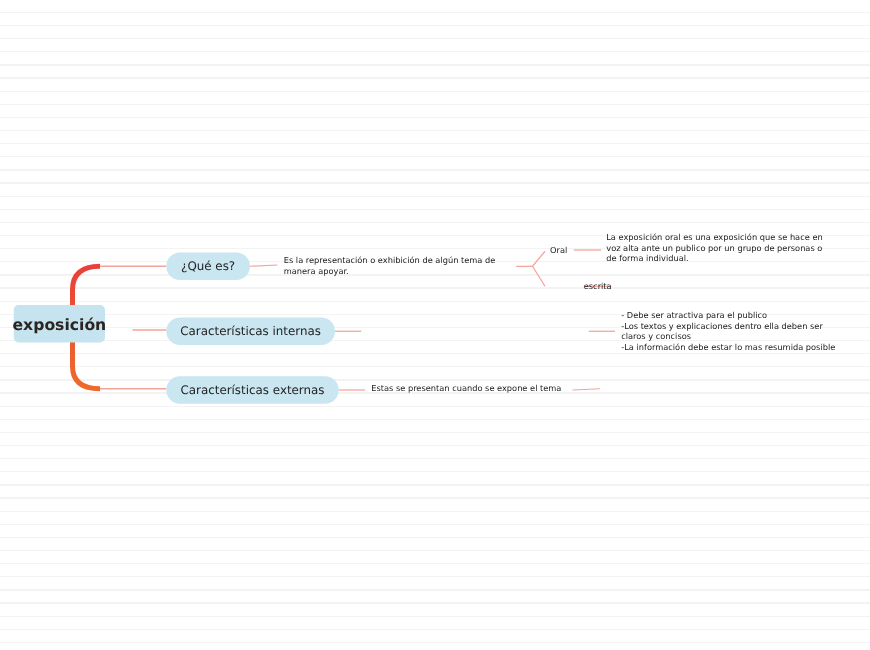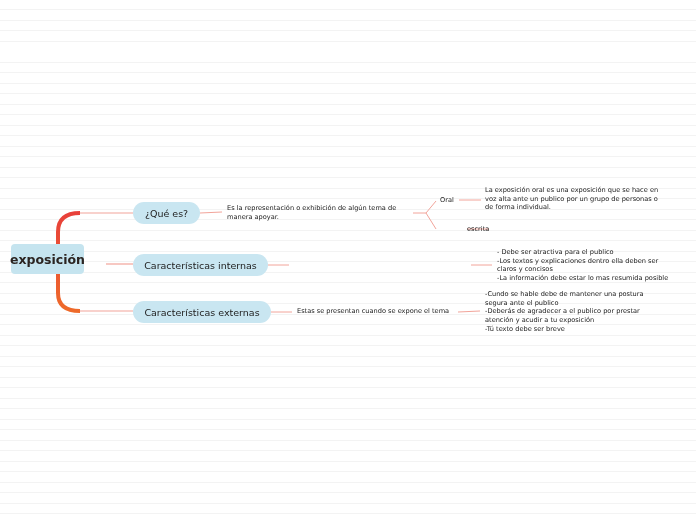--- a/index.html
+++ b/index.html
@@ -80,19 +80,14 @@
 voz alta ante un publico por un grupo de personas o
 de forma individual.</div>
   <div class="txt one" style="left:440px; top:225px;margin-left:27px;">escrita</div>
 
   <div class="txt" style="left:497px; top:248px;"> - Debe ser atractiva para el publico
 -Los textos y explicaciones dentro ella deben ser
 claros y concisos
 -La información debe estar lo mas resumida posible</div>
 
   <div class="txt one" style="left:297px; top:307px;">Estas se presentan cuando se expone el tema</div>
-  <div class="txt" style="left:485px; top:290px;">-Cundo se hable debe de mantener una postura
-segura ante el publico
--Deberás de agradecer a el publico por prestar
-atención y acudir a tu exposición
--Tú texto debe ser  breve</div>
 
 </div>
 
 </body></html>

